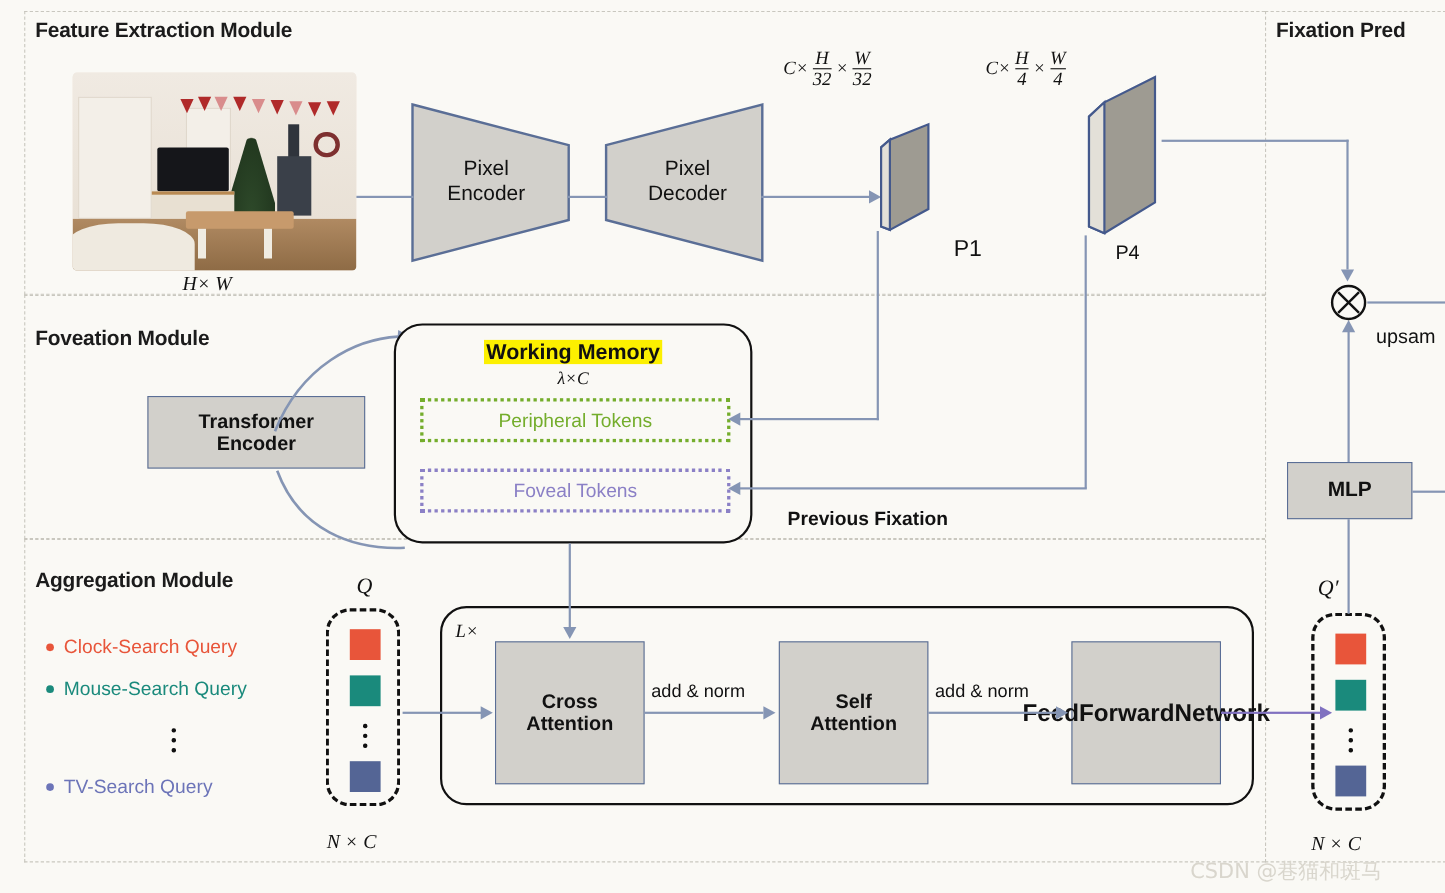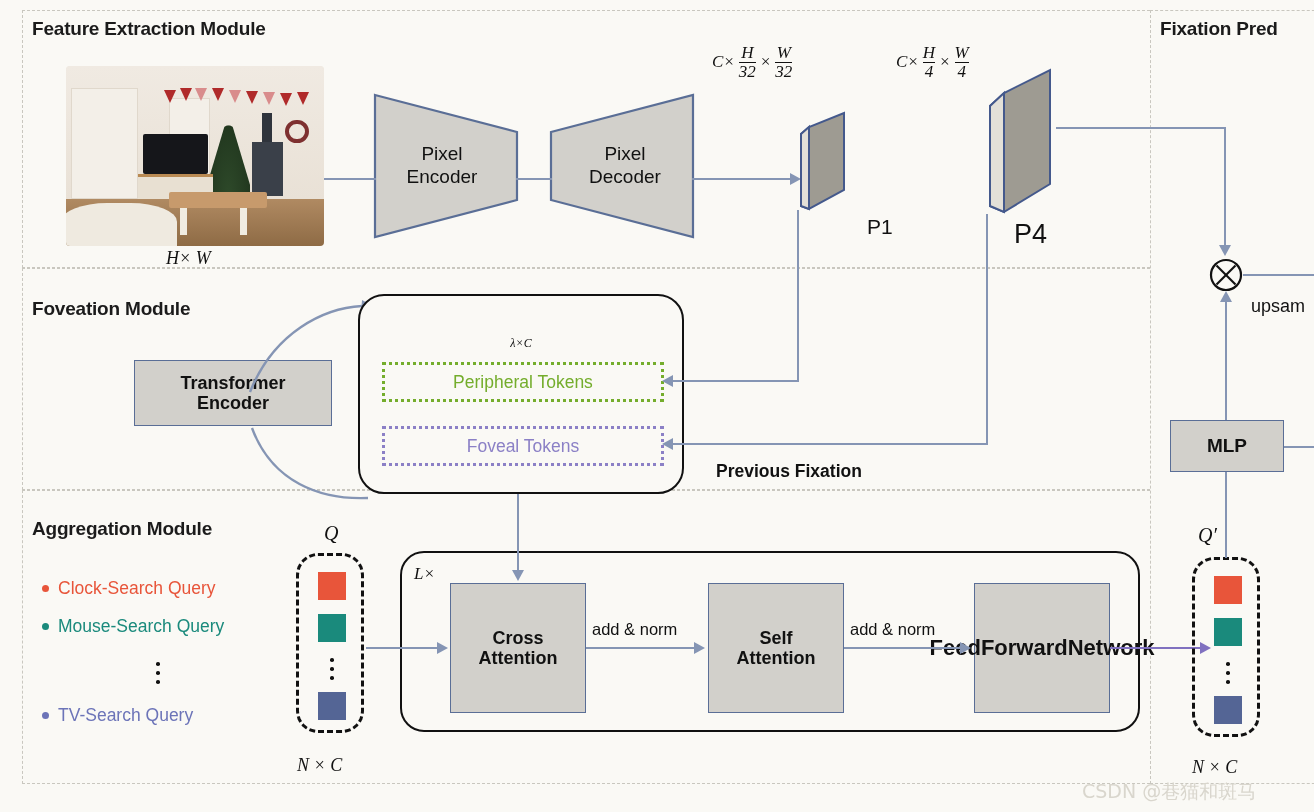--- a/index.html
+++ b/index.html
@@ -72,21 +72,21 @@
     border-radius: 26px;
     background: #faf9f5;
   }
   .wm-title {
     position: absolute; left: 0; right: 0; text-align: center;
     font-weight: bold; font-size: 19.5px; color: #111;
   }
   .wm-title span { background: #fcf000; padding: 0 2px; }
   .wm-sub {
     position: absolute; left: 0; right: 0; text-align: center;
-    font-family: "Liberation Serif", serif; font-style: italic; font-size: 12px; color: #111;
+    font-family: "Liberation Serif", serif; font-style: italic; font-size: 16px; color: #111;
   }
   .token-box {
     position: absolute;
     display: flex; align-items: center; justify-content: center;
     font-size: 17.5px;
   }
   #peripheral-tokens { border: 3px dotted #74ad2c; color: #74ad2c; }
   #foveal-tokens { border: 3px dotted #8b80c6; color: #8b80c6; }
 
   
@@ -260,21 +260,21 @@
       <span style="border-top:1.4px solid #111; width:100%; text-align:center;">32</span>
     </span>
   </div>
 
   <div class="slab" style="left:984px; top:62px; width:72px; height:158px;">
     <svg width="72" height="158" viewBox="0 0 72 158">
       <polygon points="6,44 20,31 66,8 66,122 20,150 6,144" fill="#9e9b92" stroke="#44598c" stroke-width="2"></polygon>
       <polygon points="6,44 20,31 20,150 6,144" fill="#e3e0d8" stroke="#44598c" stroke-width="2"></polygon>
     </svg>
   </div>
-  <div class="plain-lbl" style="left:1014px; top:219px; font-size:27px;">P4</div>
+  <div class="plain-lbl" style="left:1014px; top:219px; font-size:18px;">P4</div>
 
   <div style="position:absolute; left:896px; top:44px; display:flex; align-items:center; gap:4px;
               font-family:'Liberation Serif', serif; font-style:italic; font-size:17px; color:#111;">
     <span>C×</span>
     <span style="display:inline-flex; flex-direction:column; align-items:center; line-height:1.05;">
       <span>H</span>
       <span style="border-top:1.4px solid #111; width:100%; text-align:center;">4</span>
     </span>
     <span>×</span>
     <span style="display:inline-flex; flex-direction:column; align-items:center; line-height:1.05;">
@@ -290,20 +290,23 @@
 
   <svg class="abs" style="left:244px; top:296px; width:140px; height:96px; overflow:visible;">
     <path d="M 6 96 C 30 36, 80 12, 118 10" fill="none" stroke="#8595b4" stroke-width="2.4"></path>
     <polygon points="118,4 131,11 117,17" fill="#8595b4"></polygon>
   </svg>
   <svg class="abs" style="left:244px; top:424px; width:140px; height:80px; overflow:visible;">
     <path d="M 124 74 C 76 76, 28 58, 8 4" fill="none" stroke="#8595b4" stroke-width="2.4"></path>
   </svg>
 
   <div id="working-memory" style="left:358px; top:294px; width:326px; height:200px;">
+    <div class="wm-title" style="top:13px;">
+      <span>Working Memory</span>
+    </div>
     <div class="wm-sub" style="top:40px;">λ×C</div>
     <div class="token-box" id="foveal-tokens" style="left:22px; top:130px; width:282px; height:40px;">
       <span>Foveal Tokens</span>
     </div>
     <div class="token-box" id="peripheral-tokens" style="left:22px; top:66px; width:282px; height:40px;">
       <span>Peripheral Tokens</span>
     </div>
   </div>
 
   <div class="vline" style="left:797px; top:210px; height:172px;"></div>

